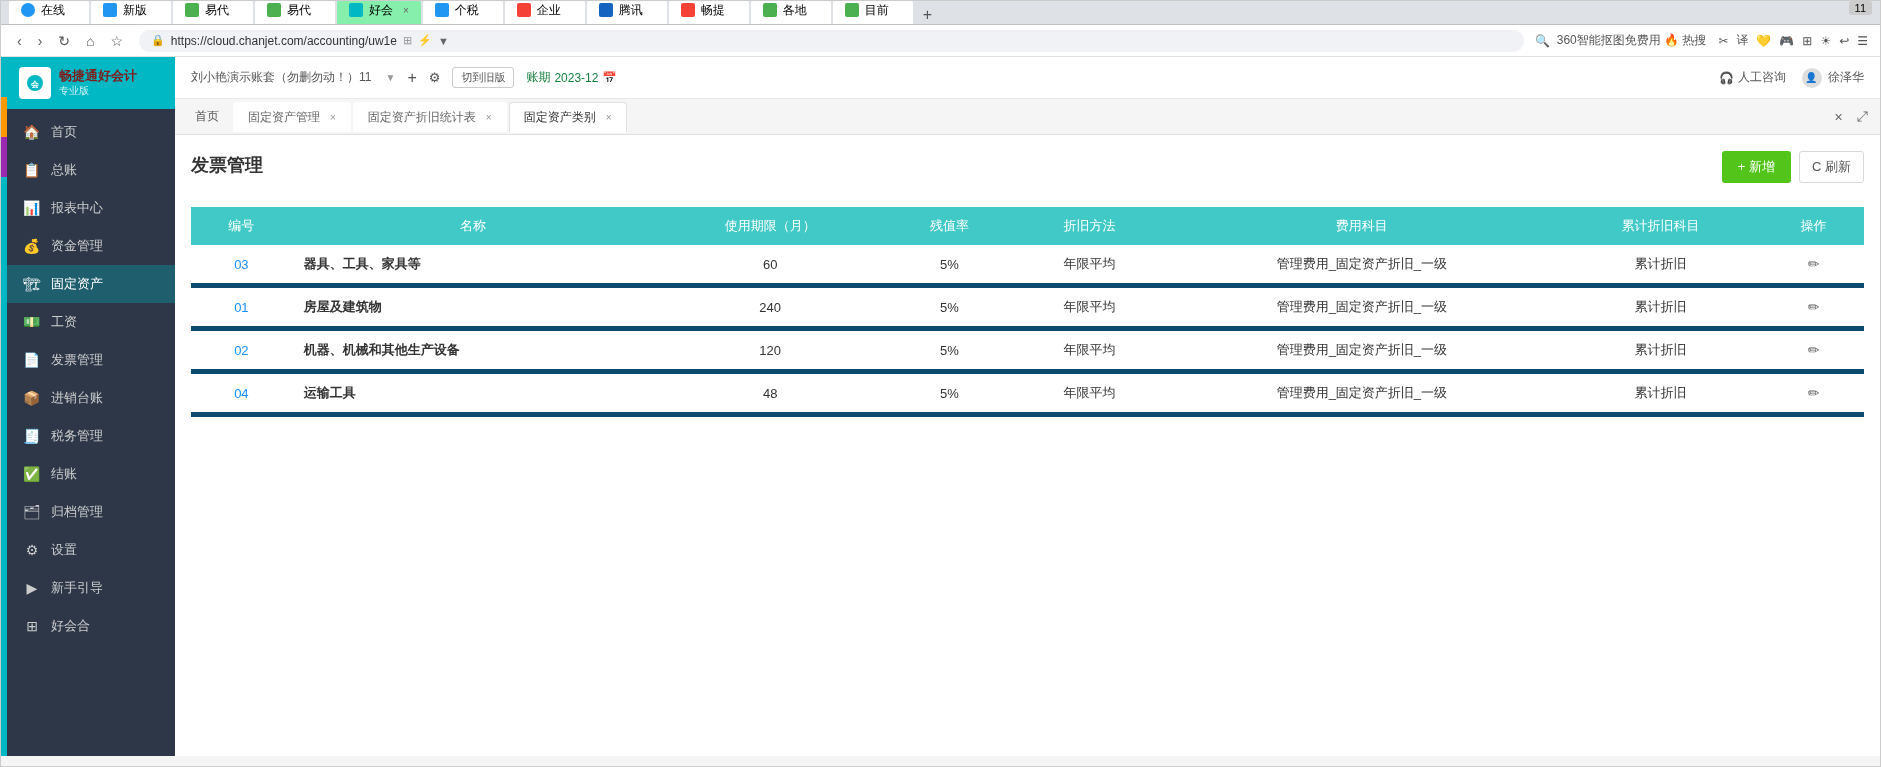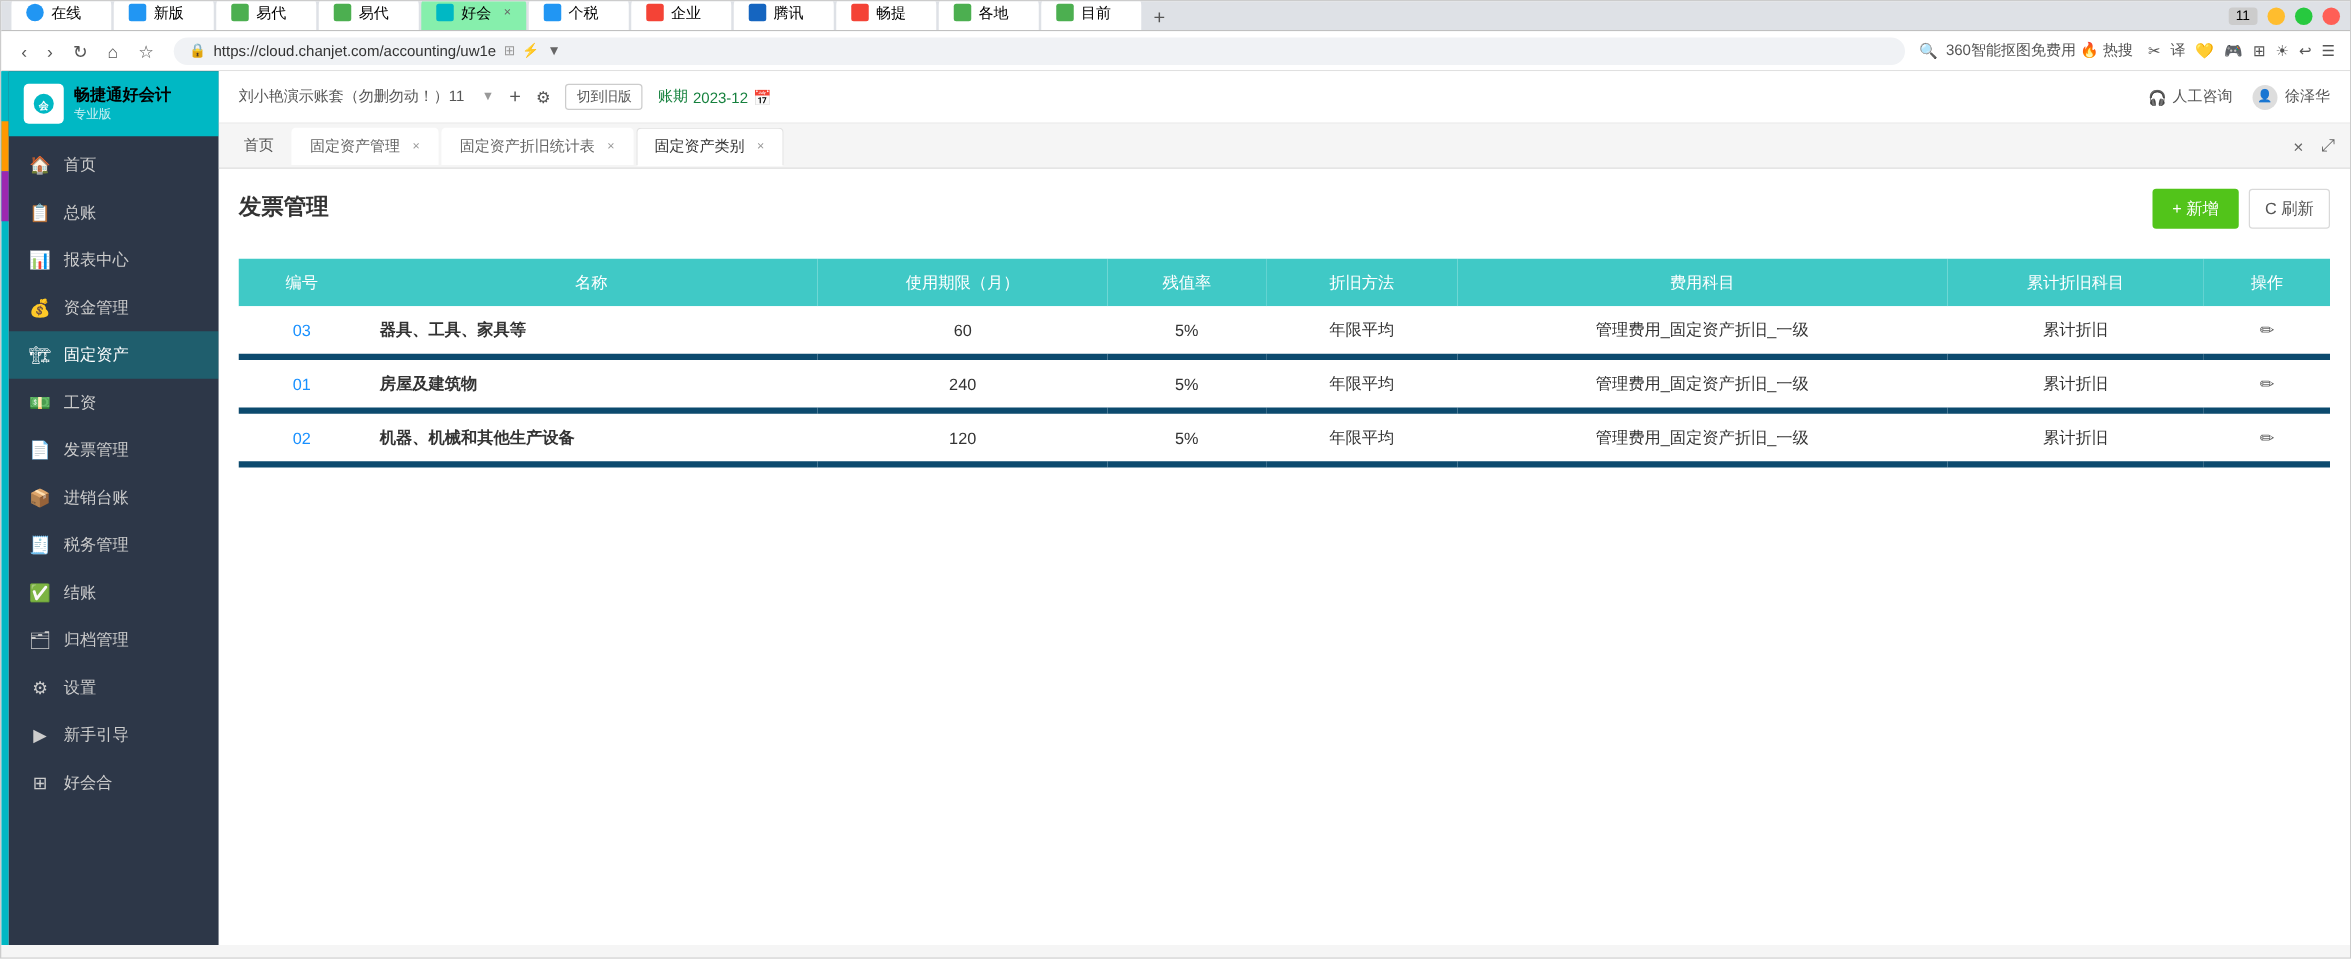--- a/index.html
+++ b/index.html
@@ -20,21 +20,21 @@
     .url-bar { flex: 1; background: #f0f2f5; border-radius: 16px; padding: 4px 12px; font-size: 12px; color: #333; display: flex; align-items: center; gap: 6px; }
     .search-bar { display: flex; align-items: center; gap: 6px; color: #555; font-size: 12px; }
 
     
     .app-container { display: flex; height: calc(100vh - 68px); }
 
     
     .sidebar { width: 168px; background: #2d3748; color: #fff; display: flex; flex-direction: column; flex-shrink: 0; }
     .sidebar-logo { background: #00b8c4; padding: 10px 12px; display: flex; align-items: center; gap: 8px; }
     .logo-icon { width: 32px; height: 32px; background: #fff; border-radius: 4px; display: flex; align-items: center; justify-content: center; color: #00b8c4; font-weight: bold; font-size: 10px; }
-    .logo-text { font-size: 13px; font-weight: bold; color: #000000; line-height: 1.3; }
+    .logo-text { font-size: 13px; font-weight: bold; color: #7f1d1d; line-height: 1.3; }
     .logo-sub { font-size: 10px; color: rgba(255,255,255,0.8); }
     .sidebar-nav { flex: 1; overflow-y: auto; padding: 4px 0; }
     .nav-item { display: flex; align-items: center; gap: 10px; padding: 10px 16px; cursor: pointer; color: #ccc; font-size: 13px; transition: background 0.2s; }
     .nav-item.active { background: rgba(0,184,196,0.3); color: #fff; }
     .nav-item .nav-icon { width: 18px; height: 18px; flex-shrink: 0; display: flex; align-items: center; justify-content: center; font-size: 14px; }
 
     
     .left-strip { width: 6px; background: #00b8c4; flex-shrink: 0; display: flex; flex-direction: column; }
     .strip-item { height: 40px; display: flex; align-items: center; justify-content: center; }
 
@@ -137,21 +137,21 @@
       <div class="browser-tab">
         <div class="tab-icon" style="background:#4caf50;border-radius:2px;"></div>
         <span>各地</span>
       </div>
       <div class="browser-tab">
         <div class="tab-icon" style="background:#4caf50;border-radius:2px;"></div>
         <span>目前</span>
       </div>
       <span style="font-size:16px;color:#555;cursor:pointer;padding:0 8px;">+</span>
     </div>
-    <div style="margin-left: auto; display:flex; align-items:center; gap:8px;">
+    <div style="margin-left: auto; display:flex; align-items:center; gap:8px;flex-direction:column;">
       <span style="background:#ccc;border-radius:3px;padding:1px 6px;font-size:11px;">11</span>
       <button class="win-btn win-min"></button>
       <button class="win-btn win-max"></button>
       <button class="win-btn win-close"></button>
     </div>
   </div>
 
   <div class="address-bar">
     <div class="nav-buttons">
       <button class="nav-btn">‹</button>
@@ -357,18 +357,28 @@
               <tr>
       <td class="code">02</td>
       <td class="name">机器、机械和其他生产设备</td>
       <td>120</td>
       <td>5%</td>
       <td>年限平均</td>
       <td>管理费用_固定资产折旧_一级</td>
       <td>累计折旧</td>
       <td><span class="edit-icon">✏</span></td>
     </tr>
+              <tr>
+      <td class="code">04</td>
+      <td class="name">运输工具</td>
+      <td>48</td>
+      <td>5%</td>
+      <td>年限平均</td>
+      <td>管理费用_固定资产折旧_一级</td>
+      <td>累计折旧</td>
+      <td><span class="edit-icon">✏</span></td>
+    </tr>
             </tbody>
         </table>
       </div>
     </div>
   </div>
 </div>
 
 </body></html>

